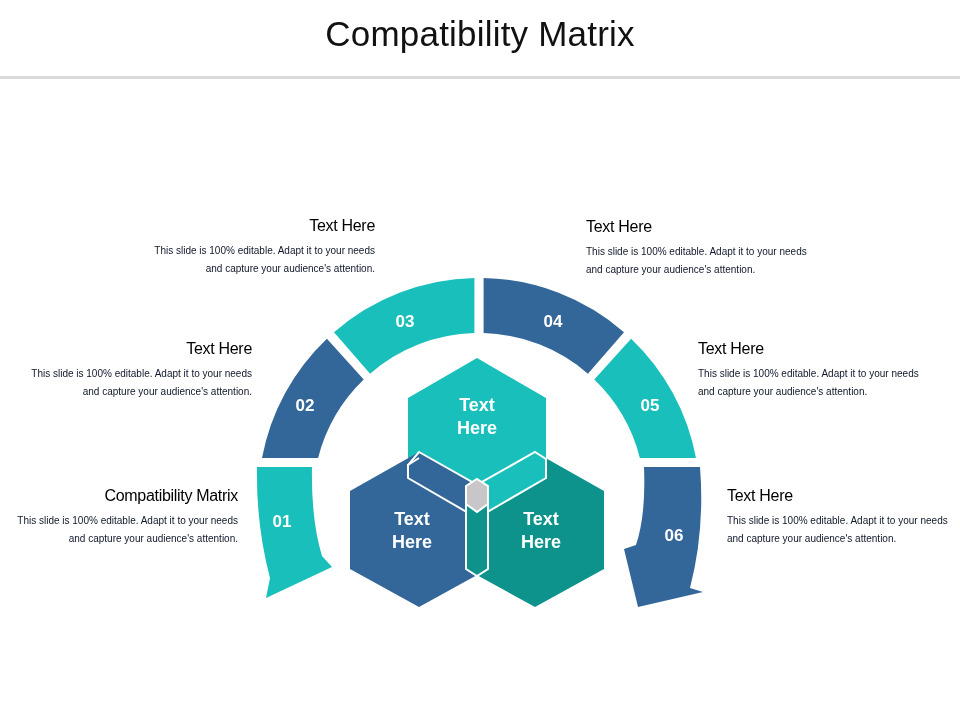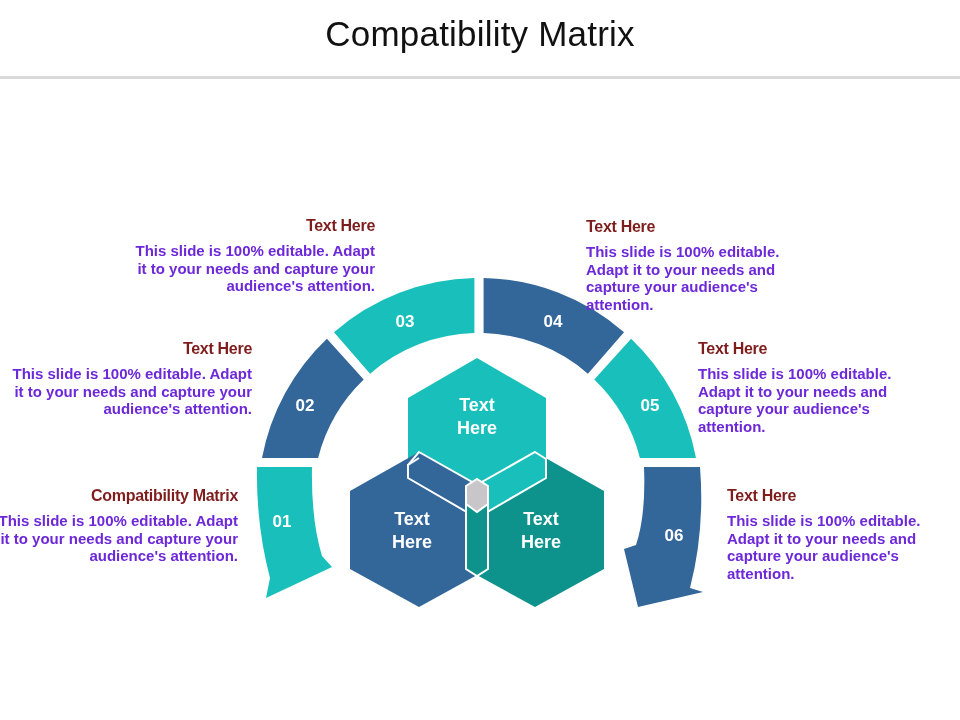--- a/index.html
+++ b/index.html
@@ -5,22 +5,22 @@
     html, body { margin: 0; padding: 0; background: #ffffff; }
     body { width: 960px; height: 720px; position: relative; overflow: hidden; font-family: "Liberation Sans", sans-serif; }
     .slide-title { position: absolute; top: 14px; left: 0; width: 960px; text-align: center; font-size: 35px; color: #111111; letter-spacing: 0.2px; }
     .divider { position: absolute; top: 76px; left: 0; width: 960px; height: 3px; background: #D9D9D9; }
     svg.diagram { position: absolute; left: 0; top: 0; }
     .seg-label { font-family: "Liberation Sans", sans-serif; font-weight: bold; font-size: 17px; fill: #ffffff; text-anchor: middle; }
     .hex-label { font-family: "Liberation Sans", sans-serif; font-weight: bold; font-size: 18px; fill: #ffffff; text-anchor: middle; }
     .text-block { position: absolute; width: 240px; }
     .text-block.right { text-align: right; }
     .text-block.left { text-align: left; }
-    .tb-title { font-size: 16px; font-weight: bold; color: #7f1d1d; line-height: 20px; margin-bottom: 6px; letter-spacing: -0.3px; }
-    .tb-body { font-size: 15px; color: #6d28d9; line-height: 17.5px; font-weight: bold; }
+    .tb-title { font-size: 16px; font-weight: normal; color: #000000; line-height: 20px; margin-bottom: 6px; letter-spacing: -0.3px; }
+    .tb-body { font-size: 10px; color: #0f172a; line-height: 17.5px; }
   </style>
 </head>
 <body>
 
 <div class="slide-title">Compatibility Matrix</div>
 <div class="divider"></div>
 
 <svg class="diagram" width="960" height="720" viewBox="0 0 960 720">
 
   <g>

